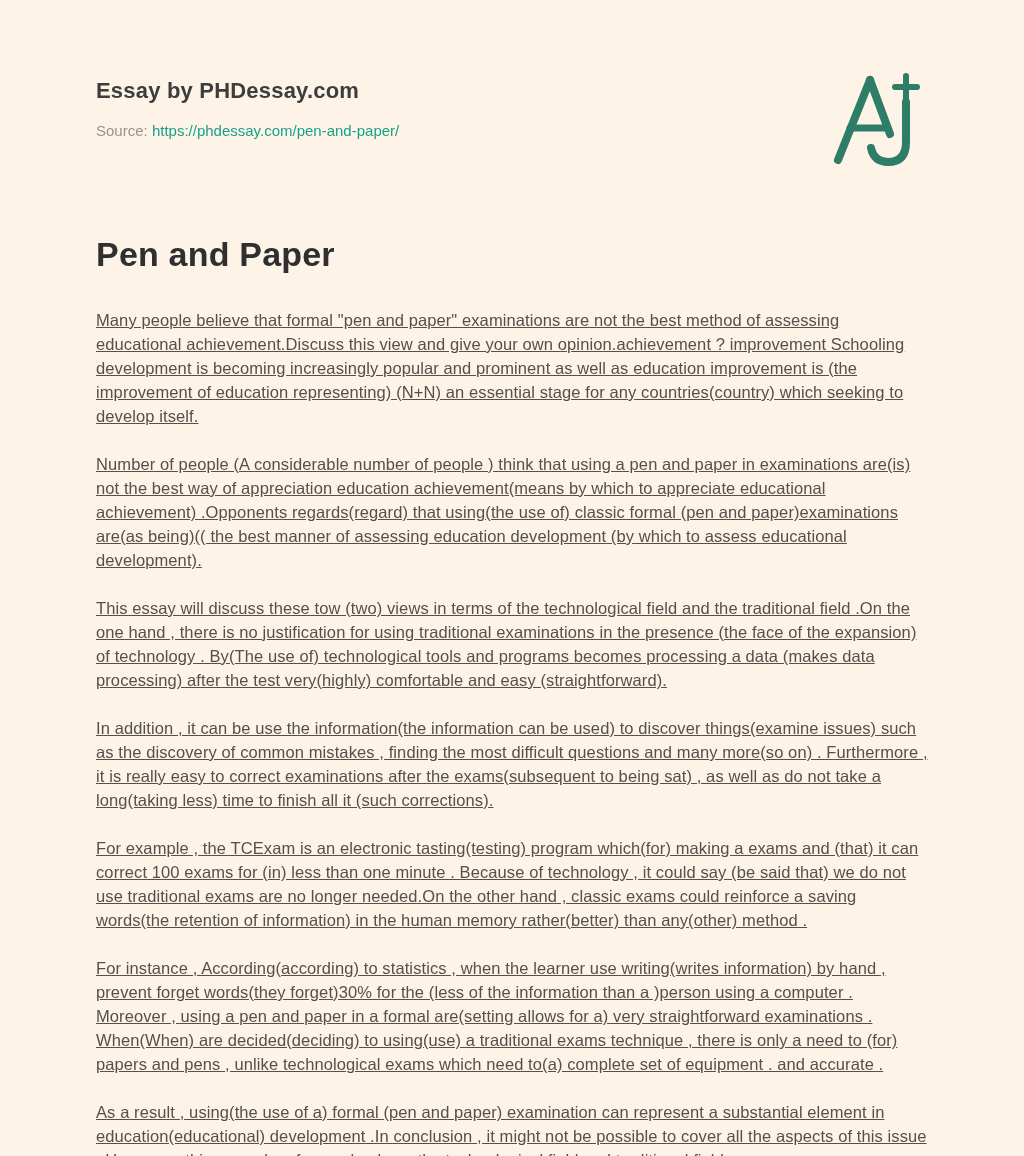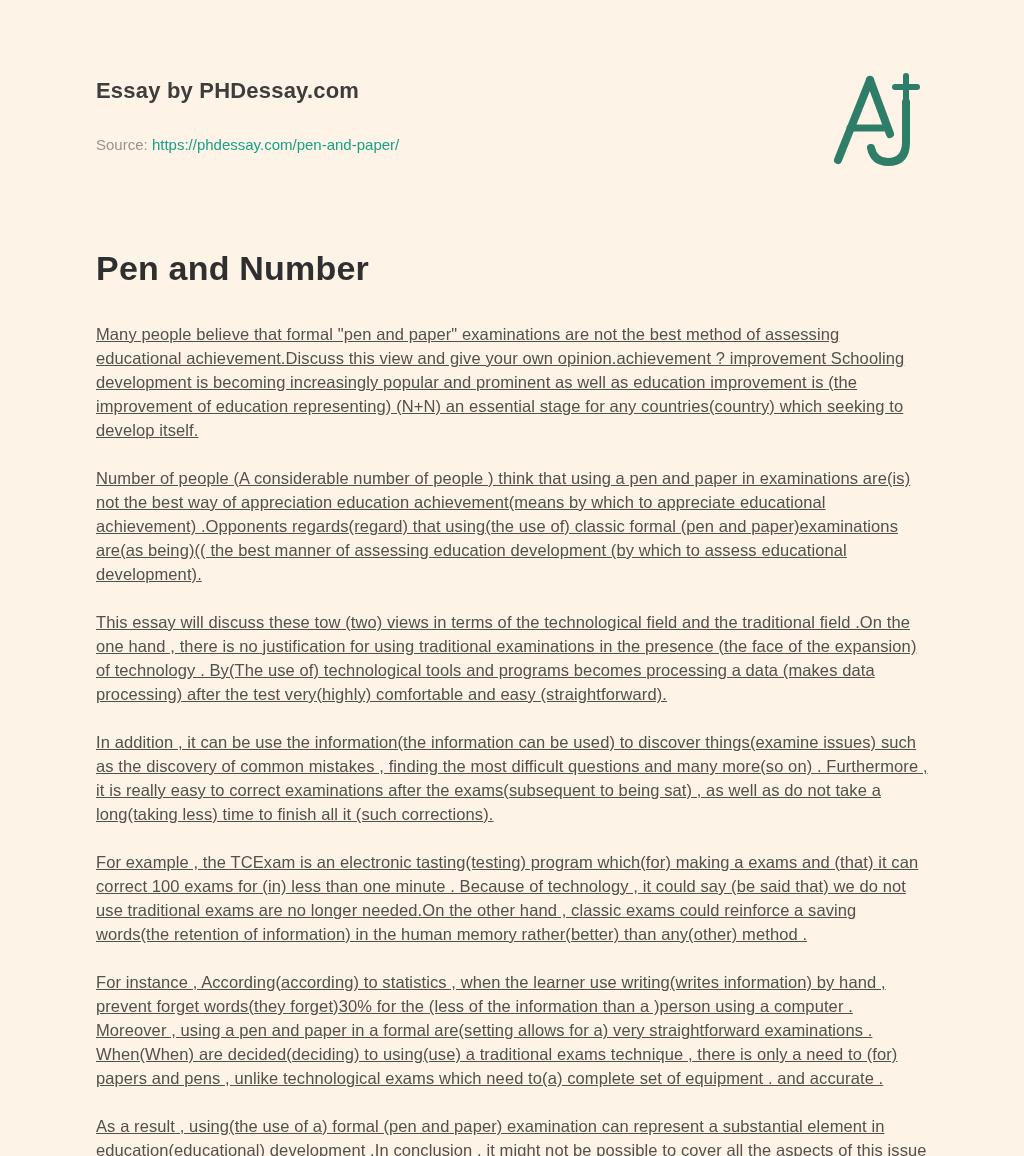--- a/index.html
+++ b/index.html
@@ -21,21 +21,21 @@
     width: 100%;
   }
   .site-title {
     font-size: 22px;
     font-weight: bold;
     color: #3d3d3d;
     letter-spacing: 0.2px;
     padding-top: 6px;
   }
   .source-line {
-    margin-top: 32px;
+    margin-top: 18px;
     font-size: 15px;
     color: #9b9289;
   }
   .source-line a {
     color: #18a189;
     text-decoration: none;
   }
   .logo-wrap {
     position: absolute;
     top: 0;
@@ -86,21 +86,21 @@
 
         <path d="M82 4 L82 26" stroke="#2e7d68" stroke-width="6" stroke-linecap="round"></path>
 
         <path d="M71 15 L93 15" stroke="#2e7d68" stroke-width="6" stroke-linecap="round"></path>
 
         <path d="M82 30 L82 70 Q82 90 64 90 Q50 90 47 76" stroke="#2e7d68" stroke-width="8" stroke-linecap="round" fill="none"></path>
       </svg>
     </div>
   </div>
 
-  <h1 class="essay-title">Pen and Number</h1>
+  <h1 class="essay-title">Pen and Paper</h1>
 
   <div class="essay-body">
     <p>Many people believe that formal "pen and paper" examinations are not the best method of assessing educational achievement.Discuss this view and give your own opinion.achievement ? improvement Schooling development is becoming increasingly popular and prominent as well as education improvement is (the improvement of education representing) (N+N) an essential stage for any countries(country) which seeking to develop itself.</p>
     <p>Number of people (A considerable number of people ) think that using a pen and paper in examinations are(is) not the best way of appreciation education achievement(means by which to appreciate educational achievement) .Opponents regards(regard) that using(the use of) classic formal (pen and paper)examinations are(as being)(( the best manner of assessing education development (by which to assess educational development).</p>
     <p>This essay will discuss these tow (two) views in terms of the technological field and the traditional field .On the one hand , there is no justification for using traditional examinations in the presence (the face of the expansion) of technology . By(The use of) technological tools and programs becomes processing a data (makes data processing) after the test very(highly) comfortable and easy (straightforward).</p>
     <p>In addition , it can be use the information(the information can be used) to discover things(examine issues) such as the discovery of common mistakes , finding the most difficult questions and many more(so on) . Furthermore , it is really easy to correct examinations after the exams(subsequent to being sat) , as well as do not take a long(taking less) time to finish all it (such corrections).</p>
     <p>For example , the TCExam is an electronic tasting(testing) program which(for) making a exams and (that) it can correct 100 exams for (in) less than one minute . Because of technology , it could say (be said that) we do not use traditional exams are no longer needed.On the other hand , classic exams could reinforce a saving words(the retention of information) in the human memory rather(better) than any(other) method .</p>
     <p>For instance , According(according) to statistics , when the learner use writing(writes information) by hand , prevent forget words(they forget)30% for the (less of the information than a )person using a computer . Moreover , using a pen and paper in a formal are(setting allows for a) very straightforward examinations . When(When) are decided(deciding) to using(use) a traditional exams technique , there is only a need to (for) papers and pens , unlike technological exams which need to(a) complete set of equipment . and accurate .</p>
     <p>As a result , using(the use of a) formal (pen and paper) examination can represent a substantial element in education(educational) development .In conclusion , it might not be possible to cover all the aspects of this issue . However , this essay has focused only on the technological field and traditional fields .</p>
 

